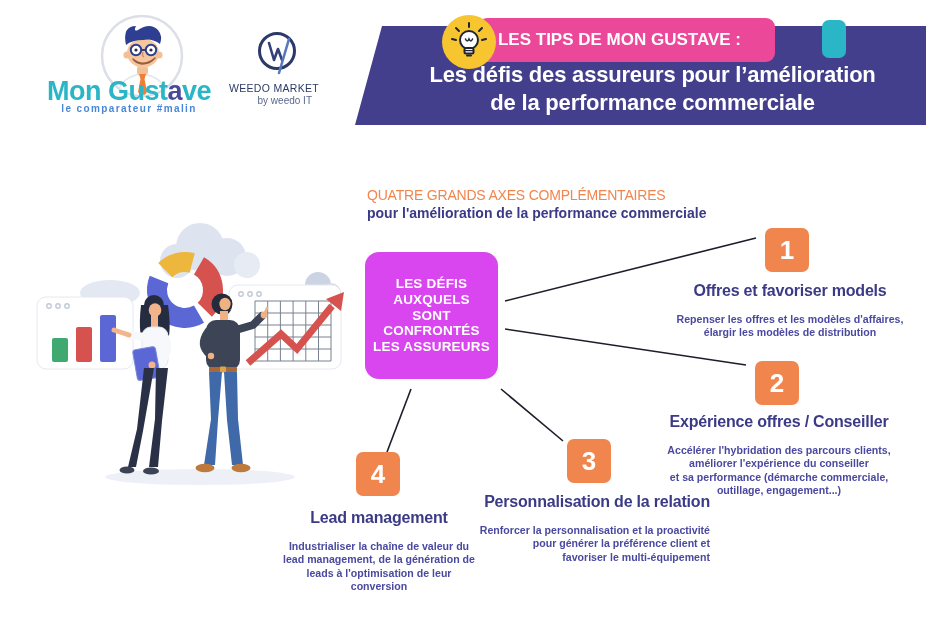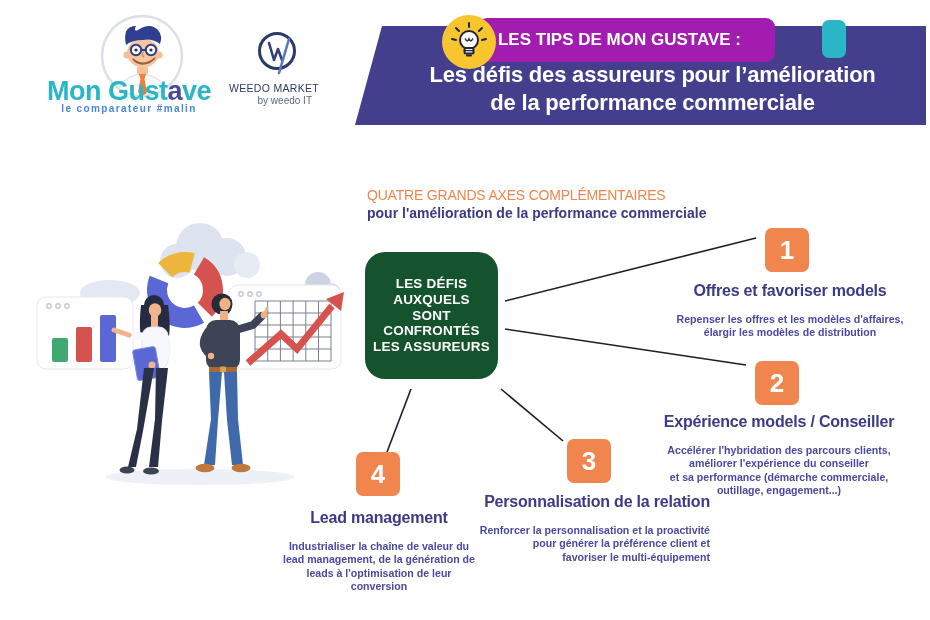--- a/index.html
+++ b/index.html
@@ -11,33 +11,33 @@
             letter-spacing:-0.5px;color:#2ab6c6;z-index:5;}
   .wordmark .accent{color:#4a4899;}
   .tagline{left:36px;top:103px;width:186px;text-align:center;font-size:10px;font-weight:bold;
            color:#4a86d8;letter-spacing:1.4px;z-index:5;}
   .weedo-name{left:224px;top:82px;width:100px;text-align:center;font-size:10.5px;font-weight:normal;
               letter-spacing:0.3px;color:#2c3a68;}
   .weedo-byline{left:224px;top:95px;width:88px;text-align:right;font-size:10px;color:#5b688c;}
   
   .banner{left:0;top:26px;width:930px;height:99px;background:#433f8c;
           clip-path:polygon(382px 0px,926px 0px,926px 99px,355px 99px);}
-  .kicker-box{left:478px;top:18px;width:297px;height:44px;border-radius:9px;background:#a21caf;
+  .kicker-box{left:478px;top:18px;width:297px;height:44px;border-radius:9px;background:#ec4899;
               color:#ffffff;font-weight:bold;font-size:17px;line-height:44px;text-align:center;
               box-sizing:border-box;padding-right:14px;z-index:3;}
   .teal-tab{left:822px;top:20px;width:24px;height:38px;border-radius:7px;background:#2ab6c6;z-index:3;}
   .bulb-badge{left:442px;top:15px;width:54px;height:54px;z-index:4;}
   .banner-title{left:395px;width:515px;text-align:center;color:#ffffff;font-weight:bold;
                 font-size:22px;line-height:26px;letter-spacing:-0.2px;z-index:3;}
   .bt1{top:62px;} .bt2{top:90px;}
   
   .intro-heading{left:367px;top:187px;font-size:14px;font-weight:normal;color:#f0854d;letter-spacing:-0.2px;}
   .intro-sub{left:367px;top:205px;font-size:14px;font-weight:bold;color:#3b3a86;}
   
-  .center-box{left:365px;top:252px;width:133px;height:127px;border-radius:20px;background:#14532d;
+  .center-box{left:365px;top:252px;width:133px;height:127px;border-radius:14px;background:#d946ef;
               display:flex;align-items:center;justify-content:center;}
   .center-text{color:#ffffff;font-weight:bold;font-size:13.5px;line-height:15.8px;text-align:center;
                white-space:pre-line;letter-spacing:0.2px;}
   
   .connectors{left:0;top:0;z-index:1;}
   
   .axis-num{width:44px;height:44px;border-radius:7px;background:#f0854d;color:#ffffff;
             font-size:26px;font-weight:bold;text-align:center;line-height:44px;z-index:2;}
   
   .axis-block{text-align:center;z-index:2;}
@@ -204,21 +204,21 @@
 
 <div class="abs axis-num" style="left:765px;top:228px;">1</div>
 <div class="abs axis-block" style="left:665px;top:282px;width:250px;">
   <div class="axis-title">Offres et favoriser models</div>
   <div class="axis-desc">Repenser les offres et les modèles d'affaires,
 élargir les modèles de distribution</div>
 </div>
 
 <div class="abs axis-num" style="left:755px;top:361px;">2</div>
 <div class="abs axis-block" style="left:654px;top:413px;width:250px;">
-  <div class="axis-title">Expérience models / Conseiller</div>
+  <div class="axis-title">Expérience offres / Conseiller</div>
   <div class="axis-desc">Accélérer l'hybridation des parcours clients,
 améliorer l'expérience du conseiller
 et sa performance (démarche commerciale,
 outillage, engagement...)</div>
 </div>
 
 <div class="abs axis-num" style="left:567px;top:439px;">3</div>
 <div class="abs axis-block" style="left:470px;top:493px;width:240px;text-align:right;">
   <div class="axis-title">Personnalisation de la relation</div>
   <div class="axis-desc">Renforcer la personnalisation et la proactivité

